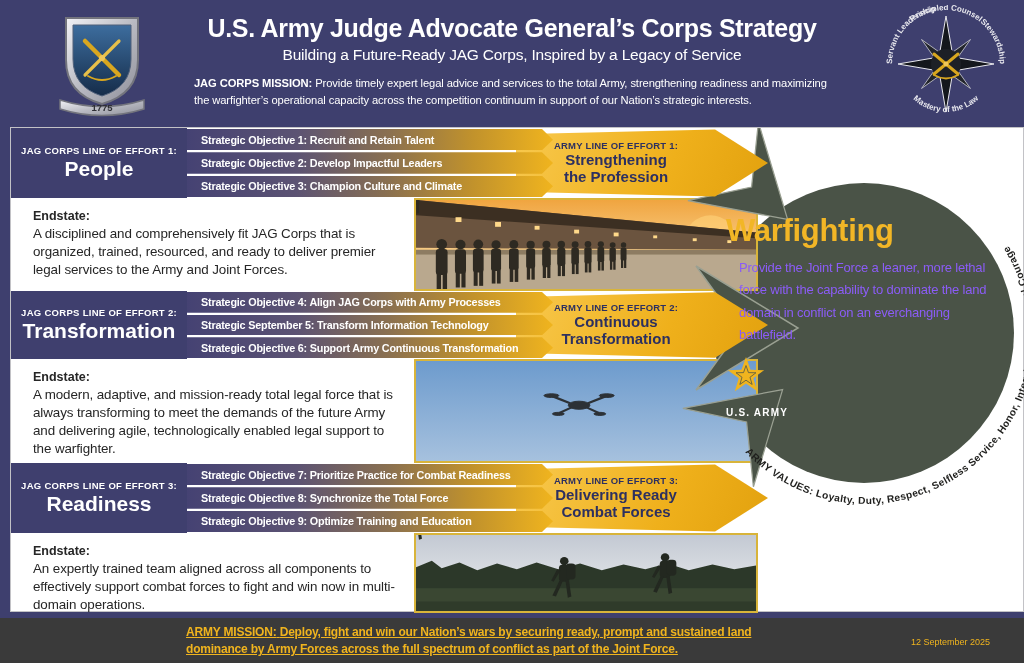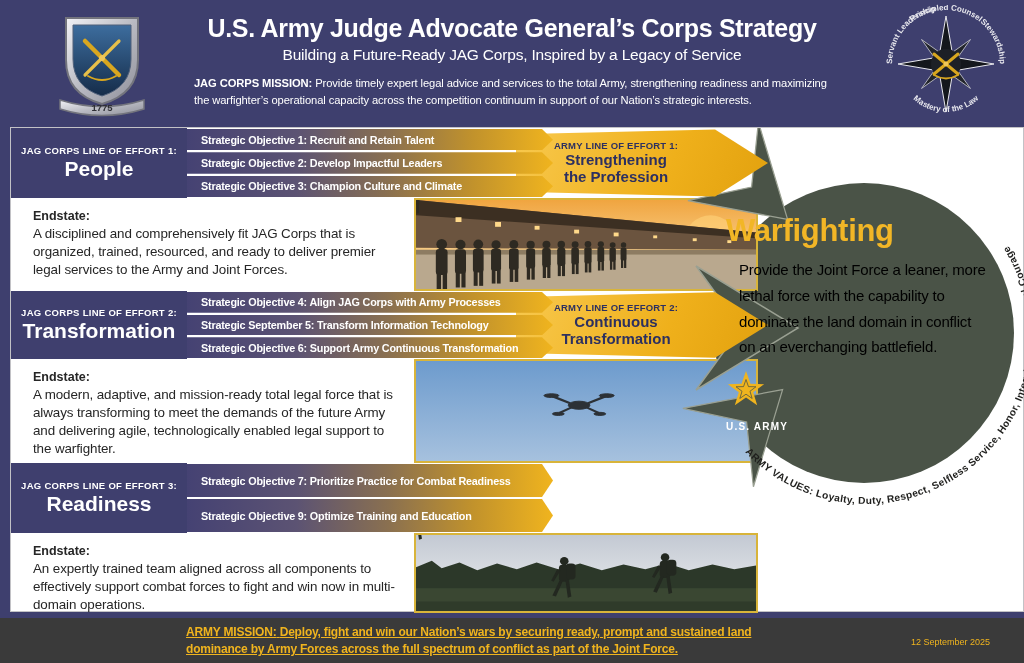--- a/index.html
+++ b/index.html
@@ -51,21 +51,21 @@
   .es1{top:70px;height:93px;} .es2{top:231px;height:104px;} .es3{top:405px;height:80px;}
   .es-label{font-size:12.5px;font-weight:700;margin-bottom:2px;}
   .es-text{font-size:13.4px;line-height:1.34;letter-spacing:-0.1px;}
 
   .photo{position:absolute;left:403px;width:344px;z-index:1;border:2px solid #d8b43a;background:#ccc;}
   .p1{top:70px;height:93px;} .p2{top:231px;height:104px;} .p3{top:405px;height:80px;}
   .photo svg{display:block;width:100%;height:100%;}
 
   .circle-content{position:absolute;left:715px;top:85px;width:276px;z-index:4;}
   .wf-title{font-size:31px;font-weight:700;color:#f2b626;letter-spacing:-0.3px;}
-  .wf-body{width:250px;margin:8px auto 0;font-size:15px;line-height:1.72;color:#000000;
+  .wf-body{width:250px;margin:8px auto 0;font-size:13px;line-height:1.72;color:#8b5cf6;
            letter-spacing:-0.2px;}
   .wf-army{font-size:10px;font-weight:700;color:#fff;letter-spacing:1.2px;margin-top:8px;}
 
   
   .footer{position:absolute;left:0;top:618px;width:1024px;height:45px;background:#3a3a3a;}
   .f-mission{position:absolute;left:186px;top:6px;width:620px;font-size:12px;font-weight:700;
              color:#f0b41e;line-height:1.45;letter-spacing:-0.2px;text-decoration:underline;}
   .f-date{position:absolute;right:34px;top:19px;font-size:9px;color:#f0b41e;}
 </style>
 </head>
@@ -262,22 +262,28 @@
             <ellipse cx="21" cy="9" rx="6" ry="1.6"></ellipse>
         </g>
       </svg>
     </div>
 
     <section class="loe-row row3">
       <div class="loe-label">
         <div class="loe-eyebrow">JAG CORPS LINE OF EFFORT 3:</div>
         <div class="loe-name">Readiness</div>
       </div>
+      <div class="army-arrow">
+        <div class="army-eyebrow">ARMY LINE OF EFFORT 3:</div>
+        <div class="army-name">Delivering Ready
+Combat Forces</div>
+      </div>
       <div class="objectives">
         <div class="obj">Strategic Objective 7: Prioritize Practice for Combat Readiness</div>
+        <div class="obj">Strategic Objective 8: Synchronize the Total Force</div>
         <div class="obj">Strategic Objective 9: Optimize Training and Education</div>
       </div>
     </section>
 
     <section class="endstate es3">
       <div class="es-label">Endstate:</div>
       <div class="es-text">An expertly trained team aligned across all components to effectively support combat forces to fight and win now in multi-domain operations.</div>
     </section>
 
     <div class="photo p3">

